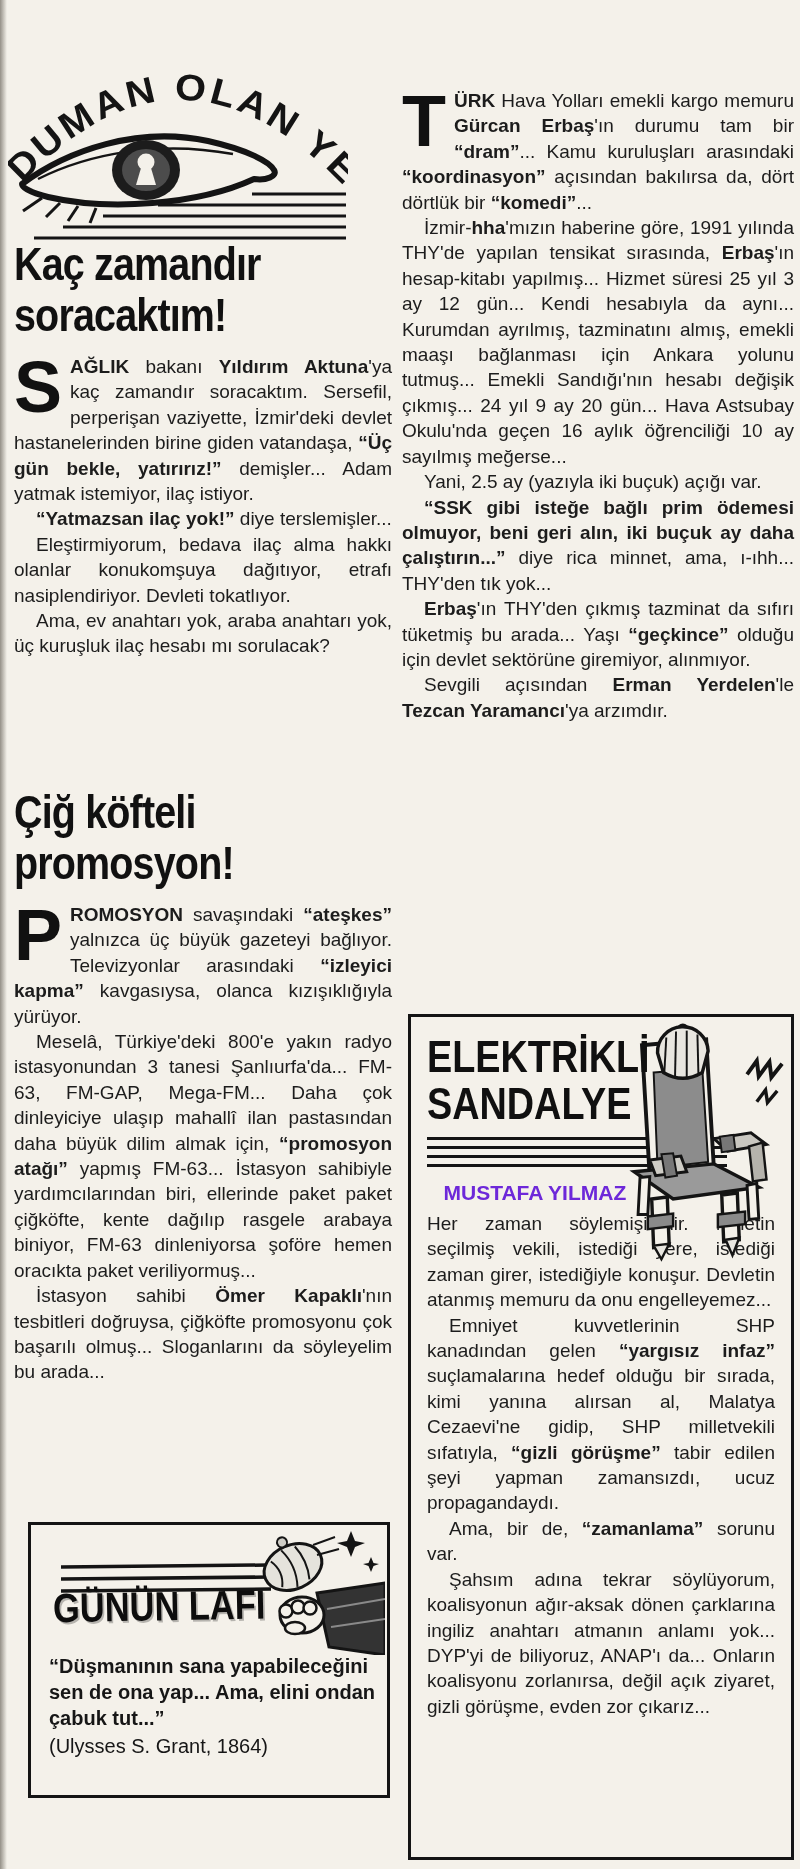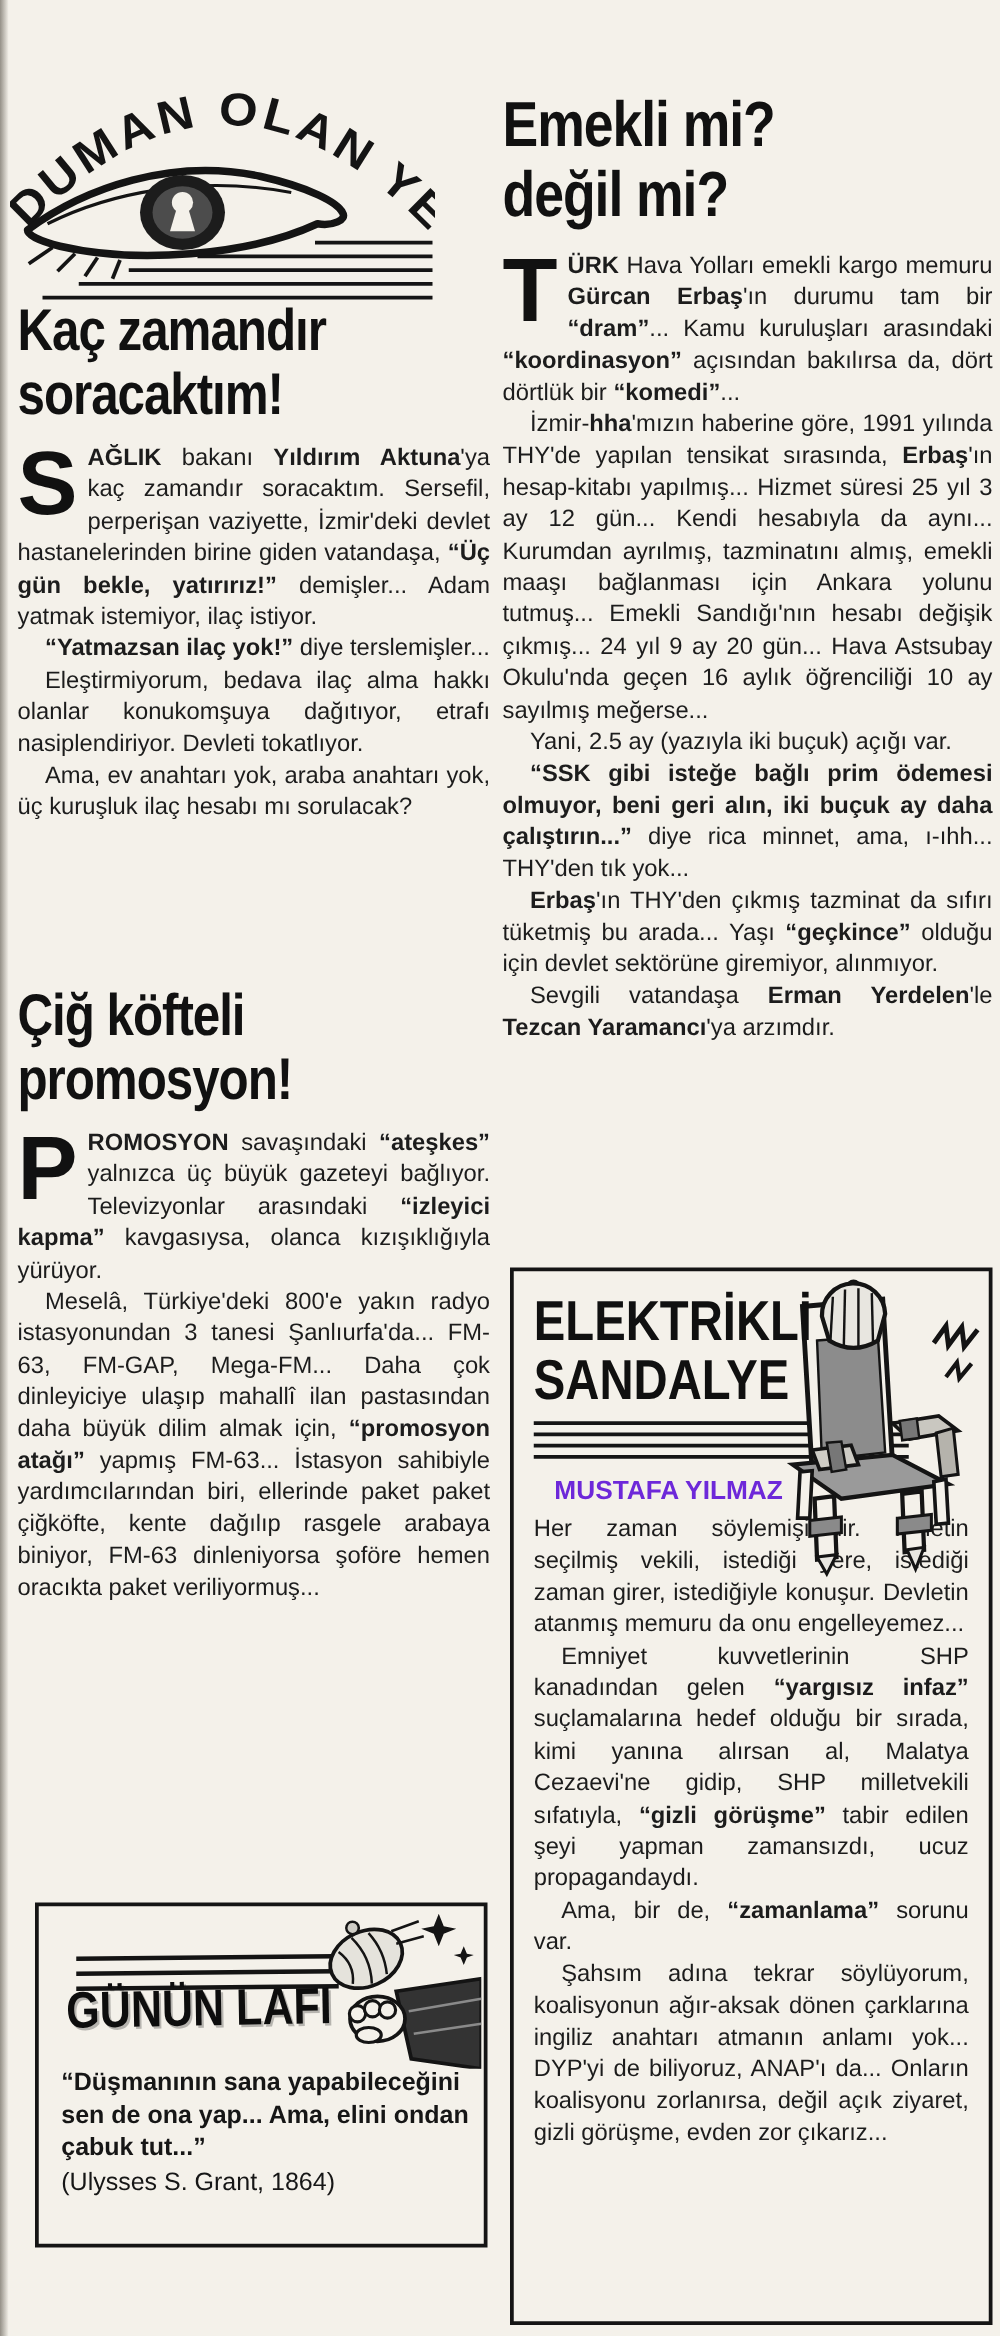--- a/index.html
+++ b/index.html
@@ -86,32 +86,32 @@
       <p><span>Eleştirmiyorum, bedava ilaç alma hakkı olanlar konukomşuya dağıtıyor, etrafı nasiplendiriyor. Devleti tokatlıyor.</span></p>
       <p><span>Ama, ev anahtarı yok, araba anahtarı yok, üç kuruşluk ilaç hesabı mı sorulacak?</span></p>
     </div>
   </section>
 
   <section class="abs" style="left:14px;top:786px;width:378px;">
     <h1 class="headline hl-left"><span class="cond">Çiğ köfteli</span><br><span class="cond">promosyon!</span></h1>
     <div class="bodytext" style="margin-top:14px;">
       <p class="lead"><span class="dropcap">P</span><span><span class="b">ROMOSYON</span><span> savaşındaki </span><span class="b">“ateşkes”</span><span> yalnızca üç büyük gazeteyi bağlıyor. Televizyonlar arasındaki </span><span class="b">“izleyici kapma”</span><span> kavgasıysa, olanca kızışıklığıyla yürüyor.</span></span></p>
       <p><span>Meselâ, Türkiye'deki 800'e yakın radyo istasyonundan 3 tanesi Şanlıurfa'da... FM-63, FM-GAP, Mega-FM... Daha çok dinleyiciye ulaşıp mahallî ilan pastasından daha büyük dilim almak için, </span><span class="b">“promosyon atağı”</span><span> yapmış FM-63... İstasyon sahibiyle yardımcılarından biri, ellerinde paket paket çiğköfte, kente dağılıp rasgele arabaya biniyor, FM-63 dinleniyorsa şoföre hemen oracıkta paket veriliyormuş...</span></p>
+      <p><span>İstasyon sahibi </span><span class="b">Ömer Kapaklı</span><span>'nın tesbitleri doğruysa, çiğköfte promosyonu çok başarılı olmuş... Sloganlarını da söyleyelim bu arada...</span></p>
     </div>
   </section>
 
   <section class="abs" style="left:402px;top:72px;width:392px;">
-    <h1 class="headline hl-right"><span class="cond">Emekli mi?</span><br><span class="cond">değil mi?</span></h1>
     <div class="bodytext" style="margin-top:16px;">
       <p class="lead"><span class="dropcap">T</span><span><span class="b">ÜRK</span><span> Hava Yolları emekli kargo memuru </span><span class="b">Gürcan Erbaş</span><span>'ın durumu tam bir </span><span class="b">“dram”</span><span>... Kamu kuruluşları arasındaki </span><span class="b">“koordinasyon”</span><span> açısından bakılırsa da, dört dörtlük bir </span><span class="b">“komedi”</span><span>...</span></span></p>
       <p><span>İzmir-</span><span class="b">hha</span><span>'mızın haberine göre, 1991 yılında THY'de yapılan tensikat sırasında, </span><span class="b">Erbaş</span><span>'ın hesap-kitabı yapılmış... Hizmet süresi 25 yıl 3 ay 12 gün... Kendi hesabıyla da aynı... Kurumdan ayrılmış, tazminatını almış, emekli maaşı bağlanması için Ankara yolunu tutmuş... Emekli Sandığı'nın hesabı değişik çıkmış... 24 yıl 9 ay 20 gün... Hava Astsubay Okulu'nda geçen 16 aylık öğrenciliği 10 ay sayılmış meğerse...</span></p>
       <p><span>Yani, 2.5 ay (yazıyla iki buçuk) açığı var.</span></p>
       <p><span class="b">“SSK gibi isteğe bağlı prim ödemesi olmuyor, beni geri alın, iki buçuk ay daha çalıştırın...”</span><span> diye rica minnet, ama, ı-ıhh... THY'den tık yok...</span></p>
       <p><span class="b">Erbaş</span><span>'ın THY'den çıkmış tazminat da sıfırı tüketmiş bu arada... Yaşı </span><span class="b">“geçkince”</span><span> olduğu için devlet sektörüne giremiyor, alınmıyor.</span></p>
-      <p><span>Sevgili vatandaşa </span><span class="b">Erman Yerdelen</span><span>'le </span><span class="b">Tezcan Yaramancı</span><span>'ya arzımdır.</span></p>
+      <p><span>Sevgili açısından </span><span class="b">Erman Yerdelen</span><span>'le </span><span class="b">Tezcan Yaramancı</span><span>'ya arzımdır.</span></p>
     </div>
   </section>
 
   <section class="abs rulebox" style="left:408px;top:1014px;width:386px;height:846px;padding:16px 16px 0 16px;">
     <svg class="abs" style="right:6px;top:6px;" width="180" height="240" viewBox="0 0 185 245">
       <g stroke="#141414" stroke-width="4" fill="none" stroke-linejoin="miter">
         <path d="M 146 52 l 10 -14 l 2 16 l 11 -15 l 2 16 l 11 -14"></path>
         <path d="M 156 80 l 9 -12 l 2 13 l 10 -12" stroke-width="3.5"></path>
       </g>
       <g>

